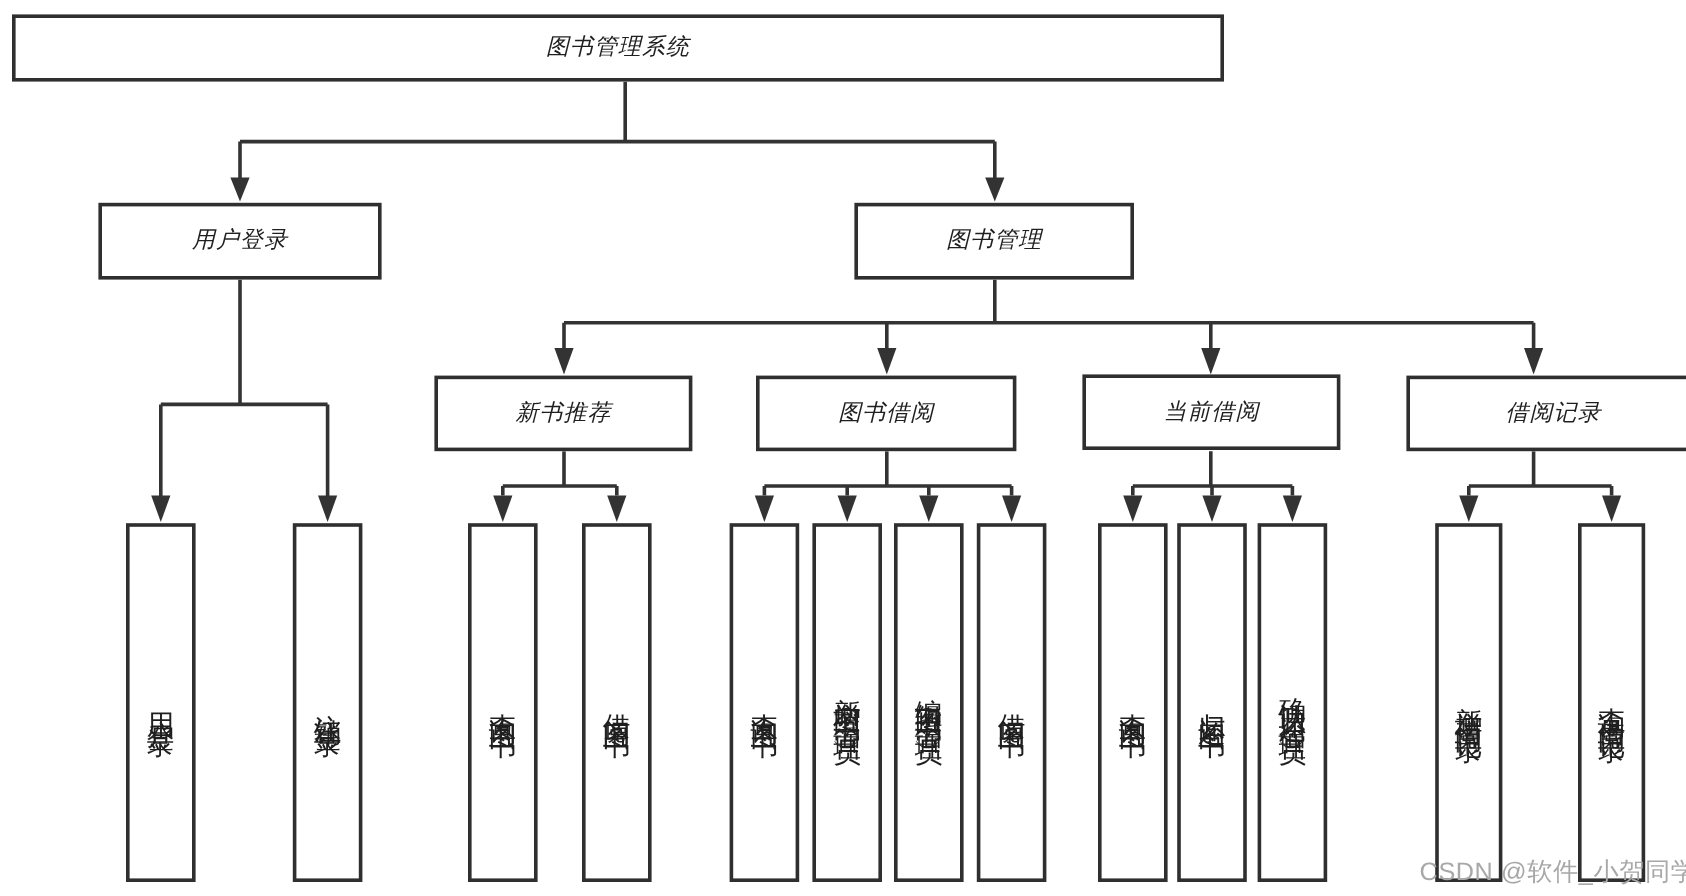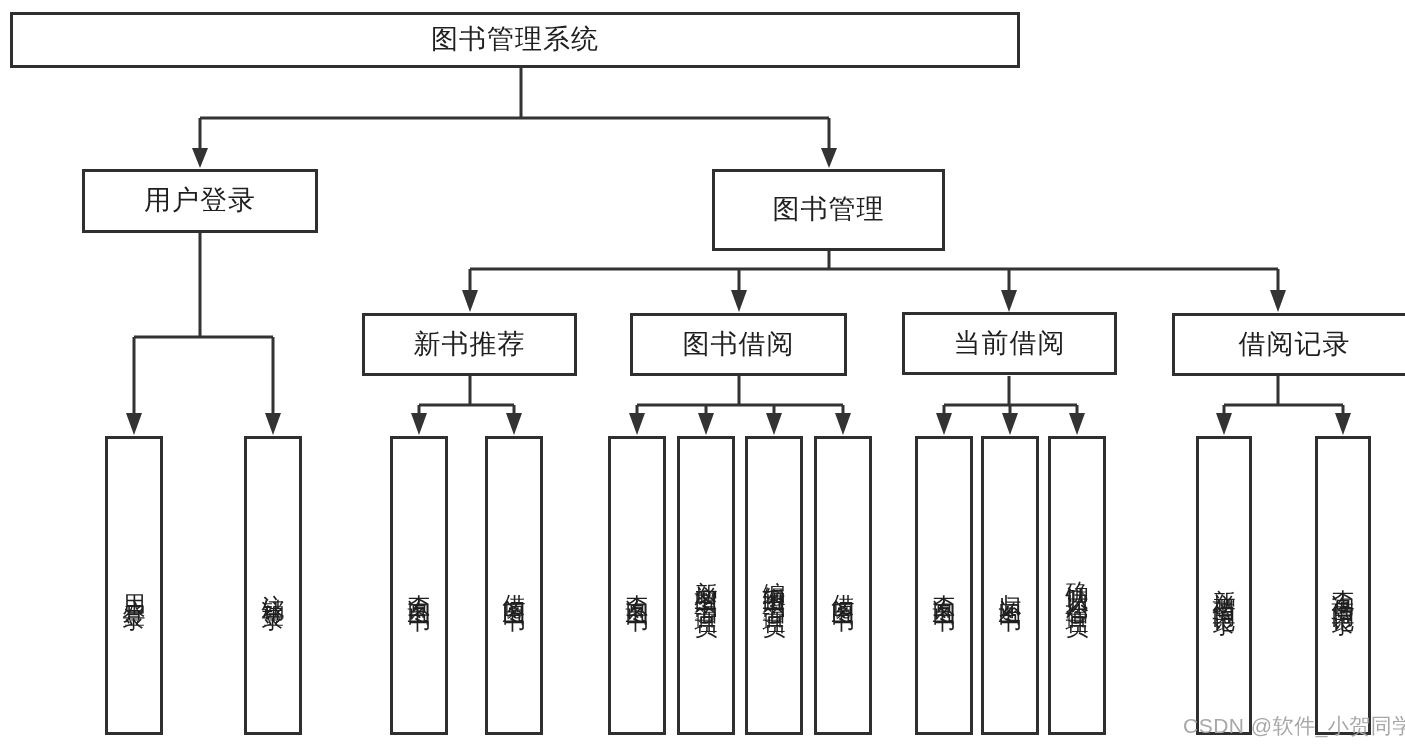--- a/index.html
+++ b/index.html
@@ -9,21 +9,21 @@
   }
   .connectors { position:absolute; left:0; top:0; width:1405px; height:747px; }
   .connectors path { stroke:#333333; stroke-width:3; fill:none; }
   .connectors polygon { fill:#333333; stroke:none; }
   .node {
     position:absolute; box-sizing:border-box; background:#ffffff;
     border:3px solid #2f2f2f; color:#1f1f1f;
     display:flex; align-items:center; justify-content:center;
     text-align:center; line-height:1.25;
   }
-  .h-node { font-size:27px; letter-spacing:1px; }
+  .h-node { font-size:19px; letter-spacing:1px;font-style:italic; }
   .v-node {
     writing-mode:vertical-rl; text-orientation:mixed;
     font-size:23px; letter-spacing:5px;
   }
   .watermark {
     position:absolute; left:1183px; top:712px;
     font-size:21px; letter-spacing:0.5px; color:#a8a8a8; white-space:nowrap;
   }
 </style>
 </head>
@@ -67,21 +67,21 @@
     <polygon points="1335,413 1351,413 1343,435"></polygon>
   </svg>
 
   <div class="node h-node" style="left:10px; top:12px; width:1010px; height:56px;">
     <span>图书管理系统</span>
   </div>
 
   <div class="node h-node" style="left:82px; top:169px; width:236px; height:64px;">
     <span>用户登录</span>
   </div>
-  <div class="node h-node" style="left:712px; top:169px; width:233px; height:82px;">
+  <div class="node h-node" style="left:712px; top:169px; width:233px; height:64px;">
     <span>图书管理</span>
   </div>
 
   <div class="node h-node" style="left:362px; top:313px; width:215px; height:63px;">
     <span>新书推荐</span>
   </div>
   <div class="node h-node" style="left:630px; top:313px; width:217px; height:63px;">
     <span>图书借阅</span>
   </div>
   <div class="node h-node" style="left:902px; top:312px; width:215px; height:63px;">

